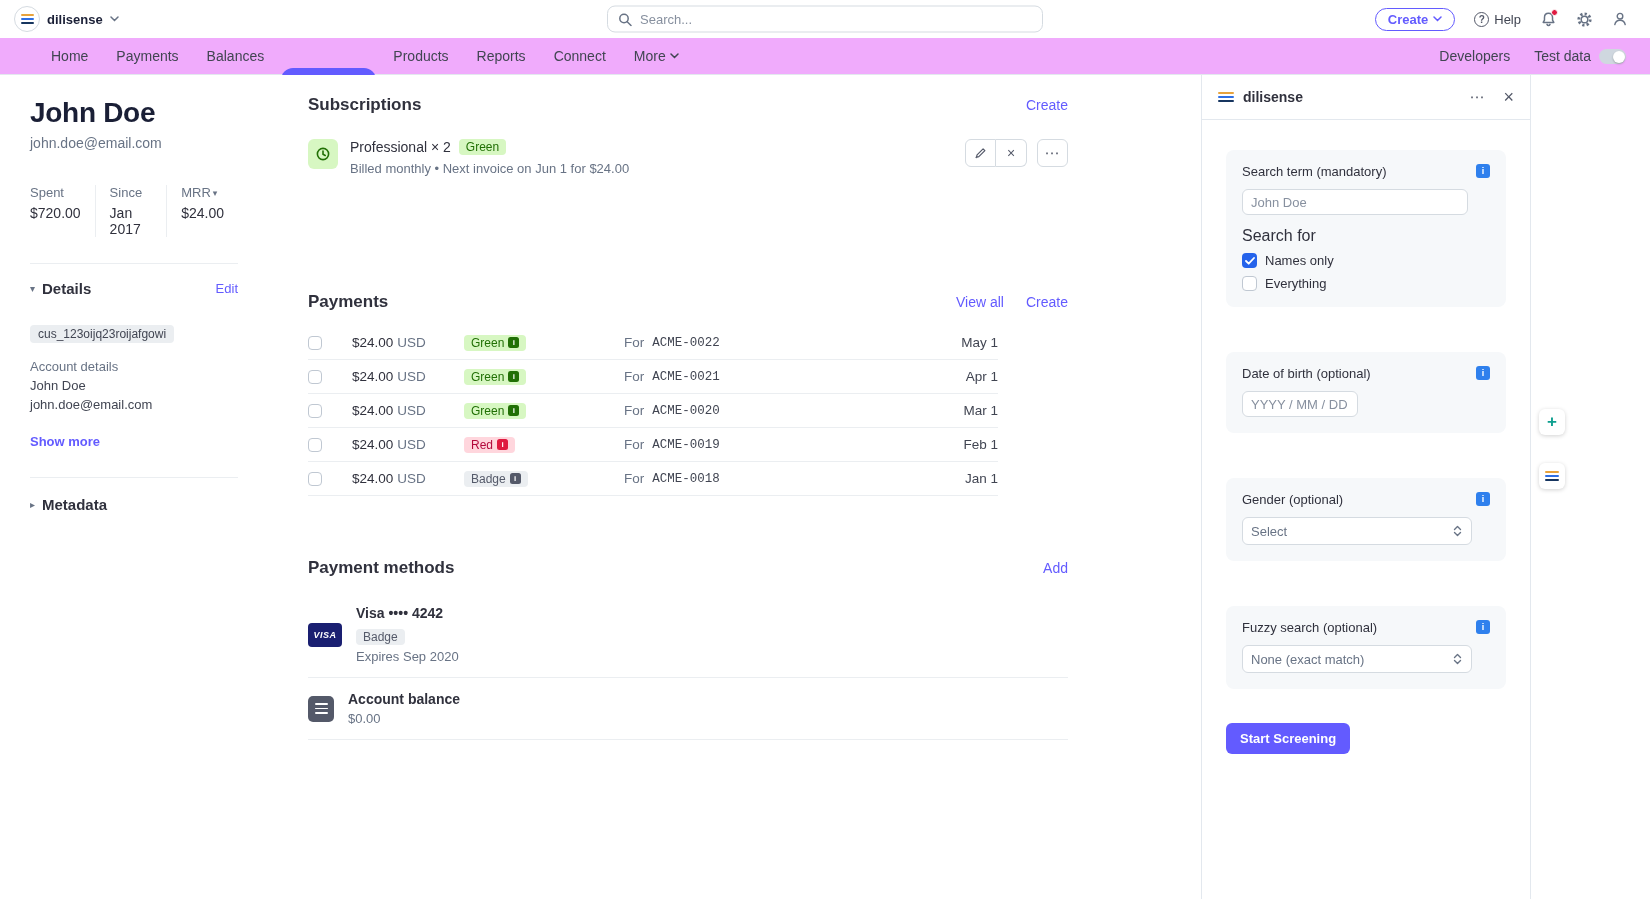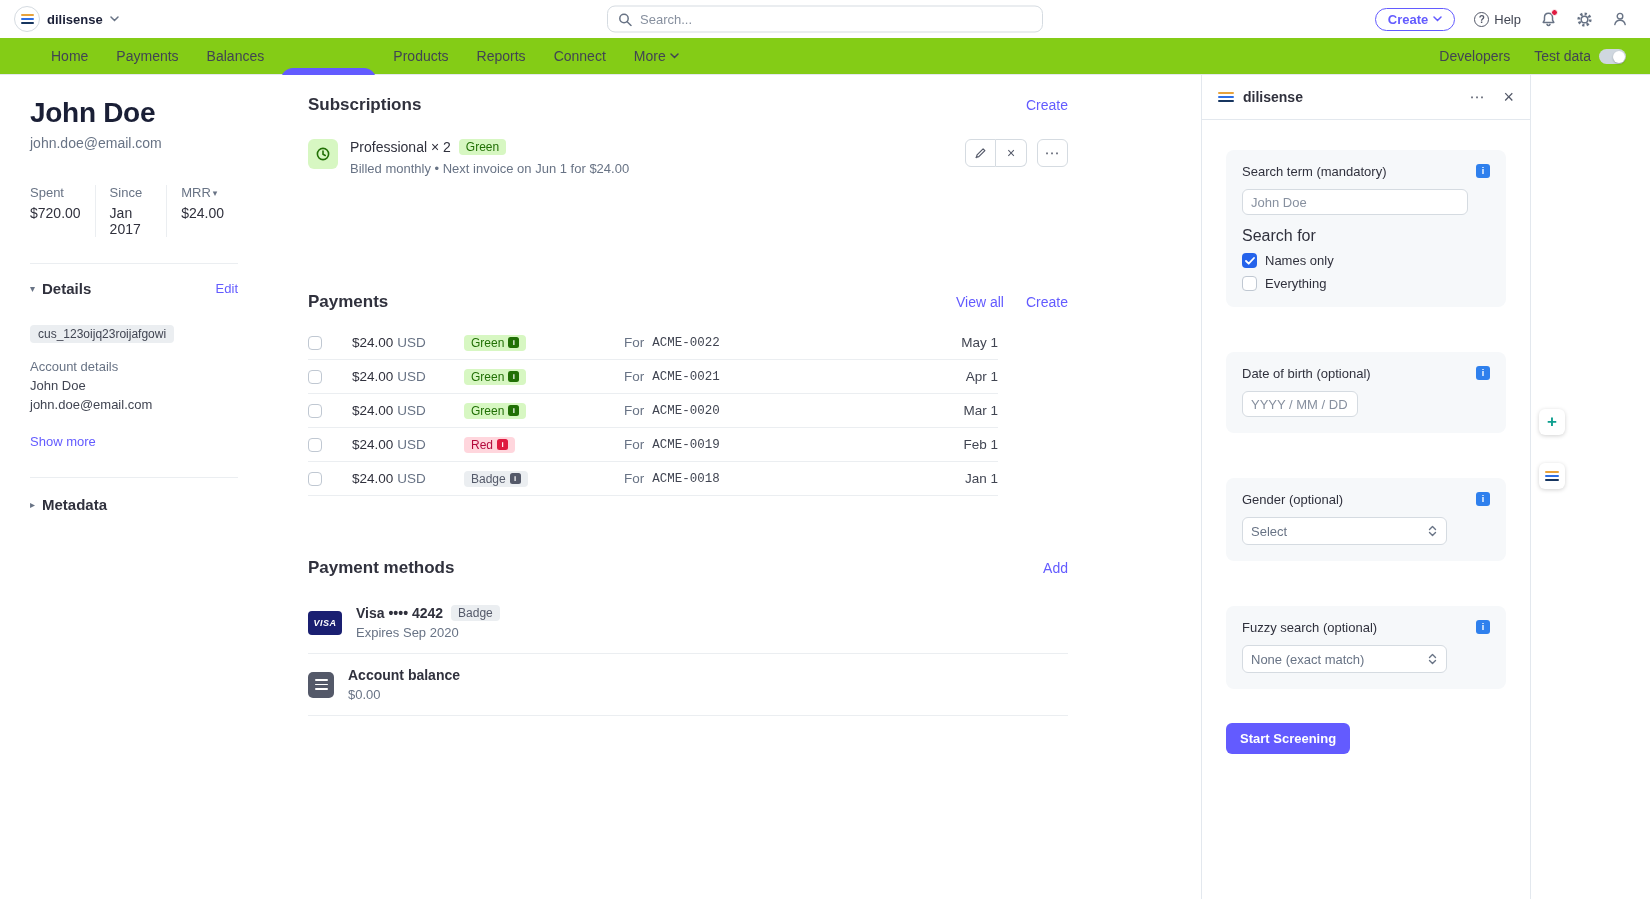--- a/index.html
+++ b/index.html
@@ -19,21 +19,21 @@
   input::placeholder { color:#87909f; }
   .tb-right { margin-left:auto; display:flex; align-items:center; gap:19px; }
   .create-pill { display:flex; align-items:center; gap:5px; border:1px solid #635bff; color:#635bff; font-size:13px; font-weight:600; border-radius:14px; padding:3px 12px; cursor:pointer; background:#fff; }
   .help { display:flex; align-items:center; gap:5px; color:#414552; font-size:13px; cursor:pointer; }
   .qmark { width:15px; height:15px; border-radius:50%; border:1.4px solid #545969; color:#545969; font-size:10px; font-weight:700; display:flex; align-items:center; justify-content:center; }
   .tb-icon { cursor:pointer; }
   .bell-wrap { position:relative; cursor:pointer; }
   .reddot { position:absolute; top:-2px; right:-1px; width:7px; height:7px; border-radius:50%; background:#df1b41; border:1.5px solid #fff; }
 
   
-  .mainnav { height:37px; display:flex; align-items:center; border-bottom:1px solid #e3e8ee; padding:0 24px 0 40px; background:#84cc16; }
+  .mainnav { height:37px; display:flex; align-items:center; border-bottom:1px solid #e3e8ee; padding:0 24px 0 40px; background:#f0abfc; }
   .nav-items { display:flex; align-items:center; gap:6px; }
   .nav-item { font-size:14px; color:#414552; font-weight:500; padding:4px 11px; border-radius:15px; display:flex; align-items:center; gap:4px; cursor:pointer; }
   .nav-item.active { background:#635bff; color:#fff; font-weight:600;margin-top:48px; }
   .nav-right { margin-left:auto; display:flex; align-items:center; gap:24px; font-size:14px; color:#414552; }
   .testdata { display:flex; align-items:flex-end; gap:8px; }
   .toggle { width:27px; height:15px; border-radius:8px; background:#cfd7df; position:relative; cursor:pointer; }
   .toggle .knob { position:absolute; right:1.5px; top:1.5px; width:12px; height:12px; border-radius:50%; background:#fff; box-shadow:0 1px 2px rgba(0,0,0,.25); }
 
   
   .workspace { display:flex; height:824px; }
@@ -51,21 +51,21 @@
   .mini-caret { font-size:9px; color:#687385; }
   .details-sec { margin-top:26px; border-top:1px solid #ebeef1; padding-top:16px; }
   .sec-head { display:flex; align-items:center; }
   .caret { color:#687385; font-size:10px; margin-right:7px; }
   .sec-title { font-size:15px; font-weight:700; color:#30313d; }
   .edit-link { margin-left:auto; color:#635bff; font-size:13px; font-weight:500; cursor:pointer; }
   .cust-id { display:inline-block; margin-top:28px; background:#ebeef1; border-radius:4px; padding:2px 8px; font-size:12px; color:#414552; }
   .acc-lines { margin-top:14px; font-size:13px; line-height:19px; }
   .acc-label { color:#687385; }
   .acc-line { color:#414552; }
-  .show-more { margin-top:20px; color:#635bff; font-size:13px; font-weight:400; cursor:pointer; }
+  .show-more { margin-top:20px; color:#635bff; font-size:13px; font-weight:700; cursor:pointer; }
   .metadata-sec { margin-top:28px; border-top:1px solid #ebeef1; padding-top:18px; }
 
   
   .center-col { position:absolute; left:308px; top:20px; width:760px; }
   .section-head { display:flex; align-items:center; }
   .section-title { font-size:17px; font-weight:700; color:#30313d; }
   .head-links { margin-left:auto; display:flex; gap:22px; }
   .hlink { color:#635bff; font-size:14px; font-weight:500; cursor:pointer; }
 
   .sub-item { margin-top:24px; display:flex; align-items:flex-start; gap:12px; }
@@ -100,21 +100,21 @@
   .c-badge { width:160px; }
   .c-desc { flex:1; color:#687385; display:flex; gap:8px; align-items:center; }
   .c-desc code { font-family:"Liberation Mono", monospace; font-size:12.5px; color:#414552; }
   .c-created { width:100px; text-align:right; color:#414552; }
   .phead .c-created { color:#687385; }
 
   .section-pm { margin-top:62px; }
   .pm-rows { margin-top:14px; width:760px; }
   .pm-row { display:flex; align-items:center; gap:14px; padding:13px 0; border-bottom:1px solid #ebeef1; }
   .visa-chip { width:34px; height:24px; border-radius:4px; background:#1a1f71; color:#fff; font-size:9px; font-weight:700; font-style:italic; letter-spacing:.5px; display:flex; align-items:center; justify-content:center; flex:none; }
-  .pm-title-row { display:flex; align-items:center; gap:8px; }
+  .pm-title-row { display:flex; align-items:flex-start; gap:8px;flex-direction:column; }
   .pm-name { font-size:14px; font-weight:600; color:#30313d; }
   .pm-sub { margin-top:4px; font-size:13px; color:#687385; }
   .bal-chip { width:26px; height:26px; border-radius:5px; background:#545969; display:flex; flex-direction:column; gap:2.5px; align-items:center; justify-content:center; flex:none; }
   .bal-chip i { display:block; width:13px; height:1.8px; background:#fff; border-radius:1px; }
 
   
   .panel { width:330px; border-left:1px solid #e3e8ee; border-right:1px solid #e3e8ee; background:#fff; display:flex; flex-direction:column; }
   .panel-header { display:flex; align-items:center; padding:13px 16px; border-bottom:1px solid #e3e8ee; gap:9px; }
   .panel-app { font-size:14px; font-weight:600; color:#30313d; }
   .panel-hactions { margin-left:auto; display:flex; align-items:center; gap:18px; color:#545969; }
@@ -130,21 +130,21 @@
   .pcard-label { font-size:13px; color:#30313d; font-weight:500; }
   .info-icon { margin-left:auto; width:14px; height:14px; border-radius:3px; background:#2f80ed; color:#fff; font-size:9px; font-weight:700; display:flex; align-items:center; justify-content:center; font-style:normal; cursor:pointer; }
   .pinput { margin-top:10px; height:26px; border:1px solid #d5dbe1; border-radius:6px; background:#fff; padding:0 8px; font-size:13px; color:#414552; width:226px; font-family:inherit; outline:none; display:block; }
   .pinput.dob { width:116px; }
   .searchfor-label { margin-top:12px; font-size:16px; color:#30313d; }
   .cb-row { display:flex; align-items:center; gap:8px; margin-top:8px; cursor:pointer; }
   .cb { width:15px; height:15px; border-radius:4px; flex:none; }
   .cb.checked { background:#2563eb; display:flex; align-items:center; justify-content:center; }
   .cb.unchecked { background:#fff; border:1px solid #c0c8d2; }
   .cb-label { font-size:13px; color:#30313d; }
-  .pselect { margin-top:10px; height:28px; background:#fff; border:1px solid #d5dbe1; border-radius:6px; display:flex; align-items:center; justify-content:space-between; padding:0 8px; width:205px; cursor:pointer; }
+  .pselect { margin-top:10px; height:28px; background:#fff; border:1px solid #d5dbe1; border-radius:6px; display:flex; align-items:center; justify-content:space-between; padding:0 8px; width:230px; cursor:pointer; }
   .pselect .val { font-size:13px; color:#687385; }
   .start-btn { display:inline-block; background:#635bff; color:#fff; font-size:13px; font-weight:600; border-radius:6px; padding:8px 14px; border:none; cursor:pointer; font-family:inherit; }
 
   
   .gutter { width:119px; position:relative; background:#fff; }
   .edge-btn { position:absolute; left:8px; width:26px; height:26px; background:#fff; border-radius:6px; box-shadow:0 1px 4px rgba(0,0,0,.18); display:flex; align-items:center; justify-content:center; cursor:pointer; }
   .edge-plus { top:334px; color:#0e9f8f; font-size:17px; font-weight:600; }
   .edge-logo { top:388px; }
 </style>
 </head>

